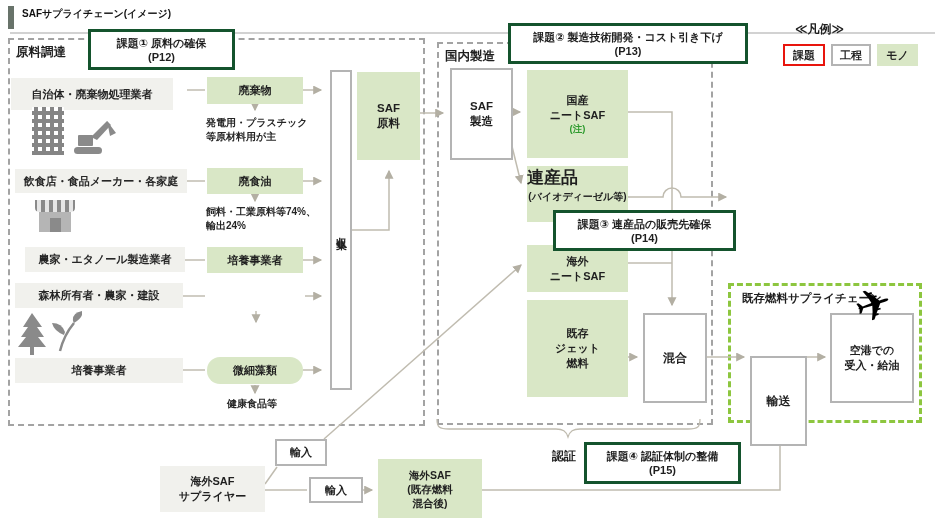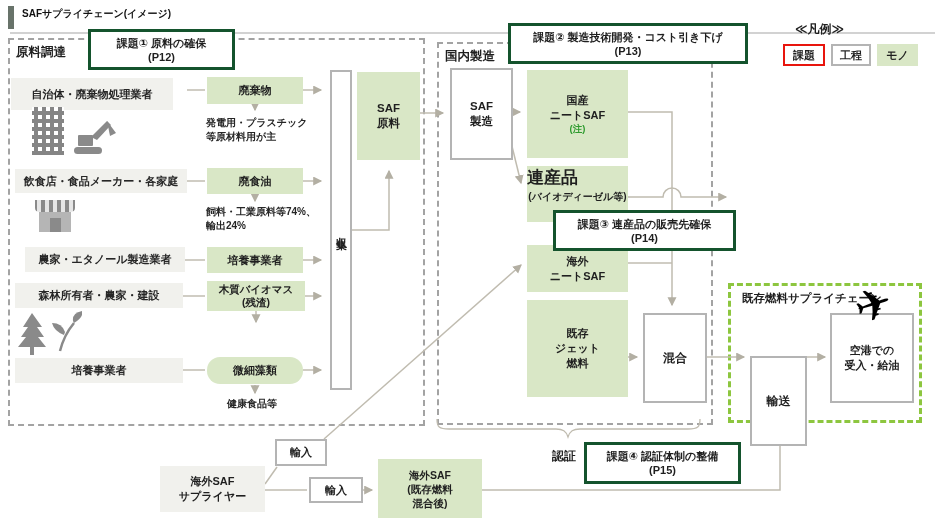--- a/index.html
+++ b/index.html
@@ -123,22 +123,20 @@
 
   <div class="abs grayfill flexc actor" style="left:11px;top:78px;width:162px;height:32px;">自治体・廃棄物処理業者</div>
   <div class="abs grayfill flexc actor" style="left:15px;top:169px;width:172px;height:24px;">飲食店・食品メーカー・各家庭</div>
   <div class="abs grayfill flexc actor" style="left:25px;top:247px;width:160px;height:25px;">農家・エタノール製造業者</div>
   <div class="abs grayfill flexc actor" style="left:15px;top:283px;width:168px;height:25px;">森林所有者・農家・建設</div>
   <div class="abs grayfill flexc actor" style="left:15px;top:358px;width:168px;height:25px;">培養事業者</div>
 
   <div class="abs green flexc mat" style="left:207px;top:77px;width:96px;height:27px;">廃棄物</div>
   <div class="abs green flexc mat" style="left:207px;top:168px;width:96px;height:26px;">廃食油</div>
   <div class="abs green flexc mat" style="left:207px;top:247px;width:96px;height:26px;">培養事業者</div>
-  <div class="abs green flexc mat pre" style="left:207px;top:281px;width:98px;height:30px;font-size:10.5px;line-height:13px;">木質バイオマス
-(残渣)</div>
   <div class="abs green flexc mat" style="left:207px;top:357px;width:96px;height:27px;border-radius:13px;">微細藻類</div>
 
   <div class="abs note pre" style="left:206px;top:116px;">発電用・プラスチック
 等原材料用が主</div>
   <div class="abs note pre" style="left:206px;top:205px;">飼料・工業原料等74%、
 輸出24%</div>
   <div class="abs note" style="left:227px;top:397px;">健康食品等</div>
 
   <svg class="abs icon" style="left:28px;top:105px;" width="96" height="52" viewBox="0 0 96 52">
     <defs>

